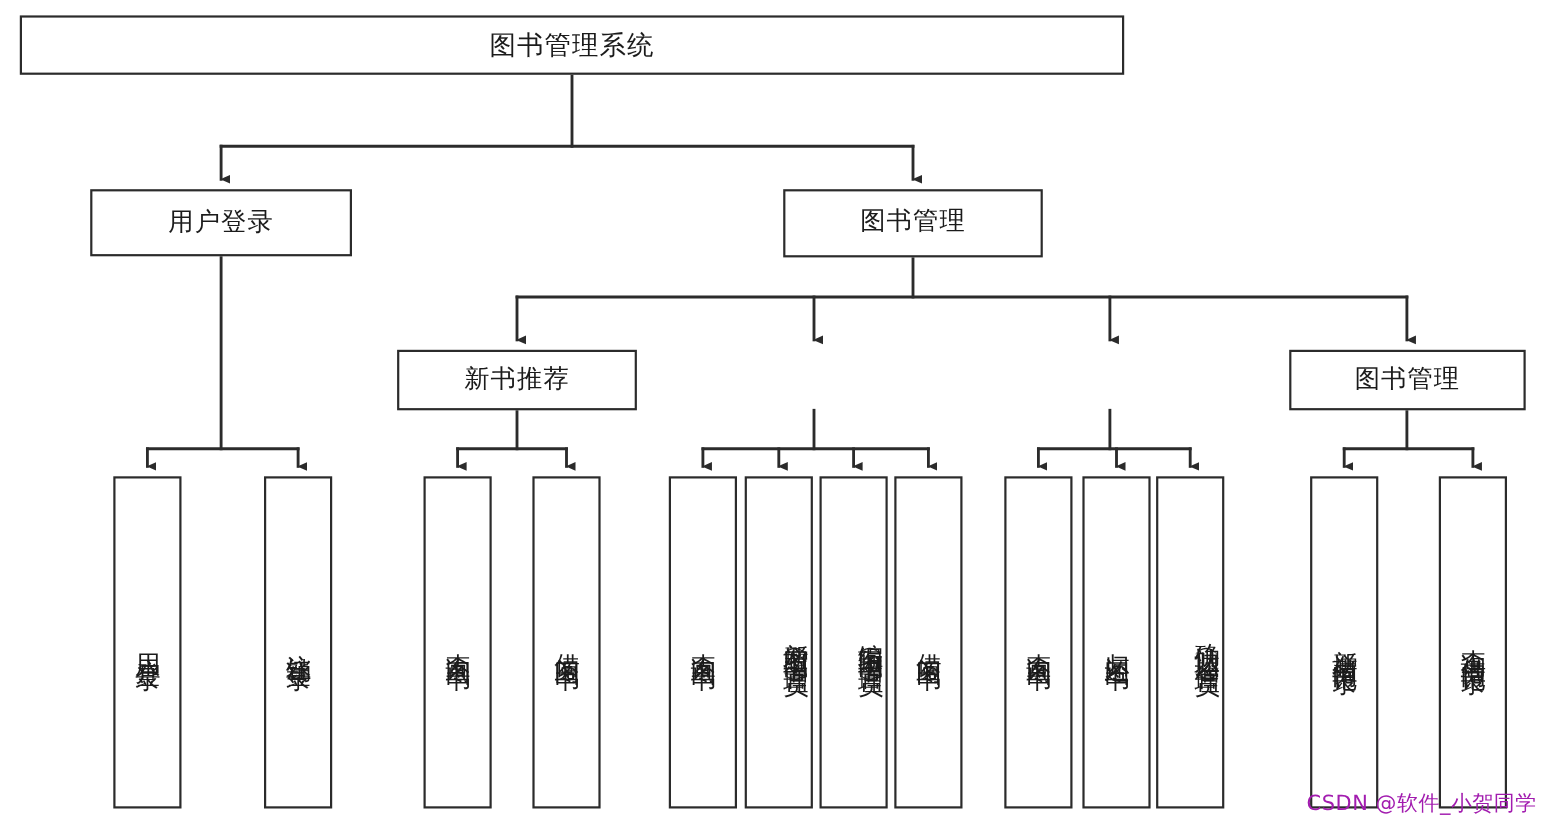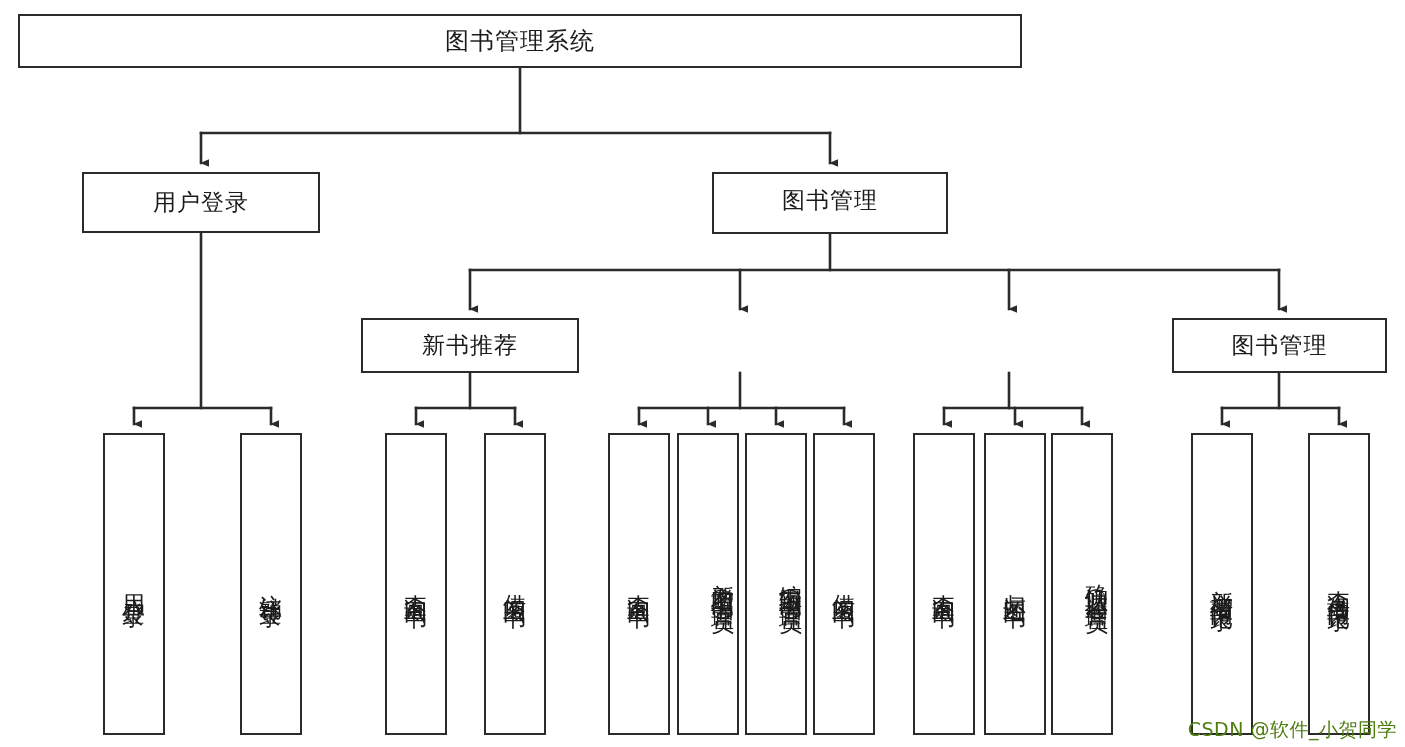--- a/index.html
+++ b/index.html
@@ -141,15 +141,15 @@
   <div class="node node-v align-center" id="node-leaf-4" style="left: 608px; top: 433px; width: 62px; height: 302px;">查询图书</div>
   <div class="node node-v" id="node-leaf-5" style="left: 677px; top: 433px; width: 62px; height: 302px;">新增图书（管理员）</div>
   <div class="node node-v" id="node-leaf-6" style="left: 745px; top: 433px; width: 62px; height: 302px;">编辑图书（管理员）</div>
   <div class="node node-v align-center" id="node-leaf-7" style="left: 813px; top: 433px; width: 62px; height: 302px;">借阅图书</div>
   <div class="node node-v align-center" id="node-leaf-8" style="left: 913px; top: 433px; width: 62px; height: 302px;">查询图书</div>
   <div class="node node-v align-center" id="node-leaf-9" style="left: 984px; top: 433px; width: 62px; height: 302px;">归还图书</div>
   <div class="node node-v" id="node-leaf-10" style="left: 1051px; top: 433px; width: 62px; height: 302px;">确认归还（管理员）</div>
   <div class="node node-v align-center" id="node-leaf-11" style="left: 1191px; top: 433px; width: 62px; height: 302px;">新增借阅记录</div>
   <div class="node node-v align-center" id="node-leaf-12" style="left: 1308px; top: 433px; width: 62px; height: 302px;">查询借阅记录</div>
 
-  <div class="watermark" style="color: #4d7c0f;">CSDN @软件_小贺同学</div>
+  <div class="watermark" style="color: #a21caf;">CSDN @软件_小贺同学</div>
 
 </div>
 
 </body></html>

